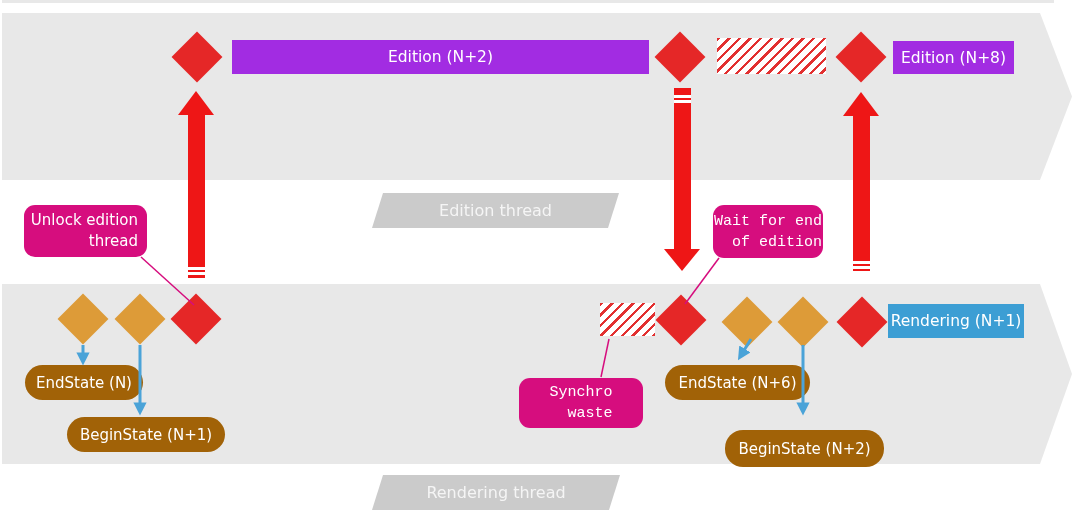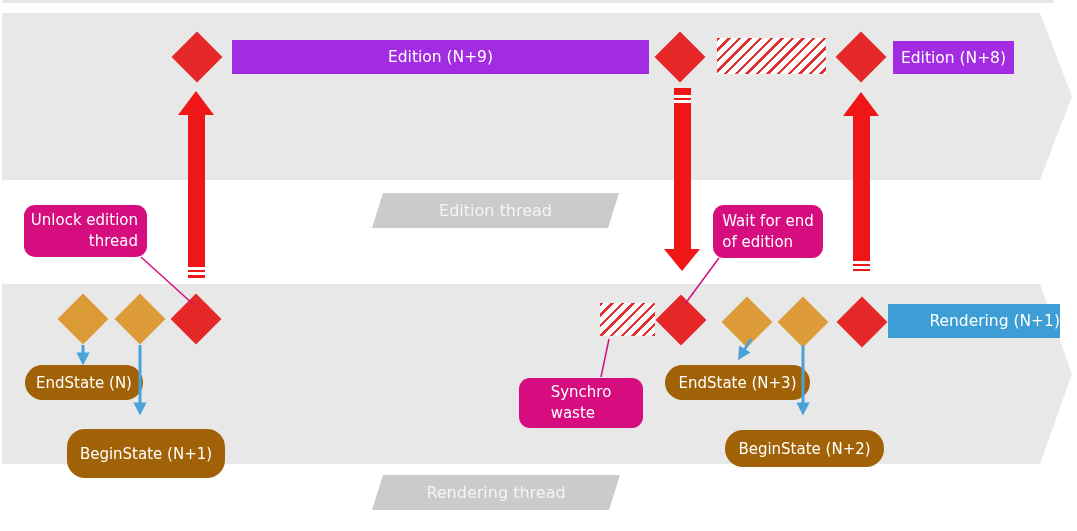--- a/index.html
+++ b/index.html
@@ -33,21 +33,21 @@
   .varrow{position:absolute;width:36px;}
   .varrow .shaft{position:absolute;left:9.5px;width:17px;background:#ee1616;}
   .varrow .head-up{position:absolute;left:0;top:0;width:0;height:0;
     border-left:18px solid transparent;border-right:18px solid transparent;border-bottom:24px solid #ee1616;}
   .varrow .head-down{position:absolute;left:0;bottom:0;width:0;height:0;
     border-left:18px solid transparent;border-right:18px solid transparent;border-top:22px solid #ee1616;}
   .varrow .stripe{position:absolute;left:9.5px;width:17px;height:2.5px;background:#ffffff;}
   
   .callout{position:absolute;background:#d60d7e;color:#ffffff;font-size:15px;
            line-height:1.4;white-space:pre-line;display:flex;flex-direction:column;justify-content:center;border-radius:11px;}
-  .callout.center{align-items:center;text-align:left;}
+  .callout.center{align-items:center;text-align:right;font-family:Liberation Mono, monospace;}
   .callout.right{align-items:flex-end;text-align:right;padding-right:9px;box-sizing:border-box;}
   
   .pill{position:absolute;background:#a16207;border-radius:18px;color:#ffffff;
         font-size:15px;display:flex;align-items:center;justify-content:center;}
   svg.overlay{position:absolute;left:0;top:0;pointer-events:none;}
 </style>
 </head>
 <body>
 
 <div class="stage">
@@ -58,38 +58,38 @@
 
   <div class="tab" style="left:372px;top:193px;width:247px;text-align:center;">
     <span>Edition thread</span>
   </div>
   <div class="tab" style="left:372px;top:475px;width:248px;">
     <span>Rendering thread</span>
   </div>
 
   <div class="diamond red" style="left:179px;top:39px;"></div>
   <div class="bar purple" style="left:232px;top:40px;width:417px;height:34px;">
-    <span>Edition (N+9)</span>
+    <span>Edition (N+2)</span>
   </div>
   <div class="diamond red" style="left:662px;top:39px;"></div>
   <div class="hatch" style="left:717px;top:38px;width:109px;height:36px;"></div>
   <div class="diamond red" style="left:843px;top:39px;"></div>
   <div class="bar purple" style="left:893px;top:41px;width:121px;height:33px;">
     <span>Edition (N+8)</span>
   </div>
 
   <div class="diamond orange" style="left:65px;top:301px;"></div>
   <div class="diamond orange" style="left:122px;top:301px;"></div>
   <div class="diamond red" style="left:178px;top:301px;"></div>
   <div class="hatch" style="left:600px;top:303px;width:55px;height:33px;"></div>
   <div class="diamond red" style="left:663px;top:302px;"></div>
   <div class="diamond orange" style="left:729px;top:304px;"></div>
   <div class="diamond orange" style="left:785px;top:304px;"></div>
   <div class="diamond red" style="left:844px;top:304px;"></div>
-  <div class="bar blue" style="left:888px;top:304px;width:172px;height:34px;justify-content:flex-end;">
+  <div class="bar blue" style="left:888px;top:304px;width:136px;height:34px;">
     <span>Rendering (N+1)</span>
   </div>
 
   <div class="varrow" style="left:178px;top:91px;height:187px;">
     <div class="head-up"></div>
     <div class="shaft" style="top:22px;height:165px;"></div>
     <div class="stripe" style="top:176px;"></div>
     <div class="stripe" style="top:181px;"></div>
   </div>
   <div class="varrow" style="left:664px;top:88px;height:183px;">
@@ -114,25 +114,25 @@
 of edition</span>
   </div>
   <div class="callout center" style="left:476px;top:378px;width:124px;height:50px;margin-left:43px;">
     <span>Synchro
 waste</span>
   </div>
 
   <div class="pill" style="left:25px;top:365px;width:118px;height:35px;">
     <span>EndState (N)</span>
   </div>
-  <div class="pill" style="left:67px;top:417px;width:158px;height:49px;margin-top:12px;">
+  <div class="pill" style="left:67px;top:417px;width:158px;height:35px;">
     <span>BeginState (N+1)</span>
   </div>
   <div class="pill" style="left:665px;top:365px;width:145px;height:35px;">
-    <span>EndState (N+3)</span>
+    <span>EndState (N+6)</span>
   </div>
   <div class="pill" style="left:725px;top:418px;width:159px;height:37px;margin-top:12px;">
     <span>BeginState (N+2)</span>
   </div>
 
   <svg class="overlay" width="1077" height="531" viewBox="0 0 1077 531">
     <defs>
       <marker id="bhead" markerWidth="4.4" markerHeight="4.4" refX="1.2" refY="2.2" orient="auto" markerUnits="strokeWidth">
         <path d="M0,0 L4.4,2.2 L0,4.4 z" fill="#4aa3d8"></path>
       </marker>

